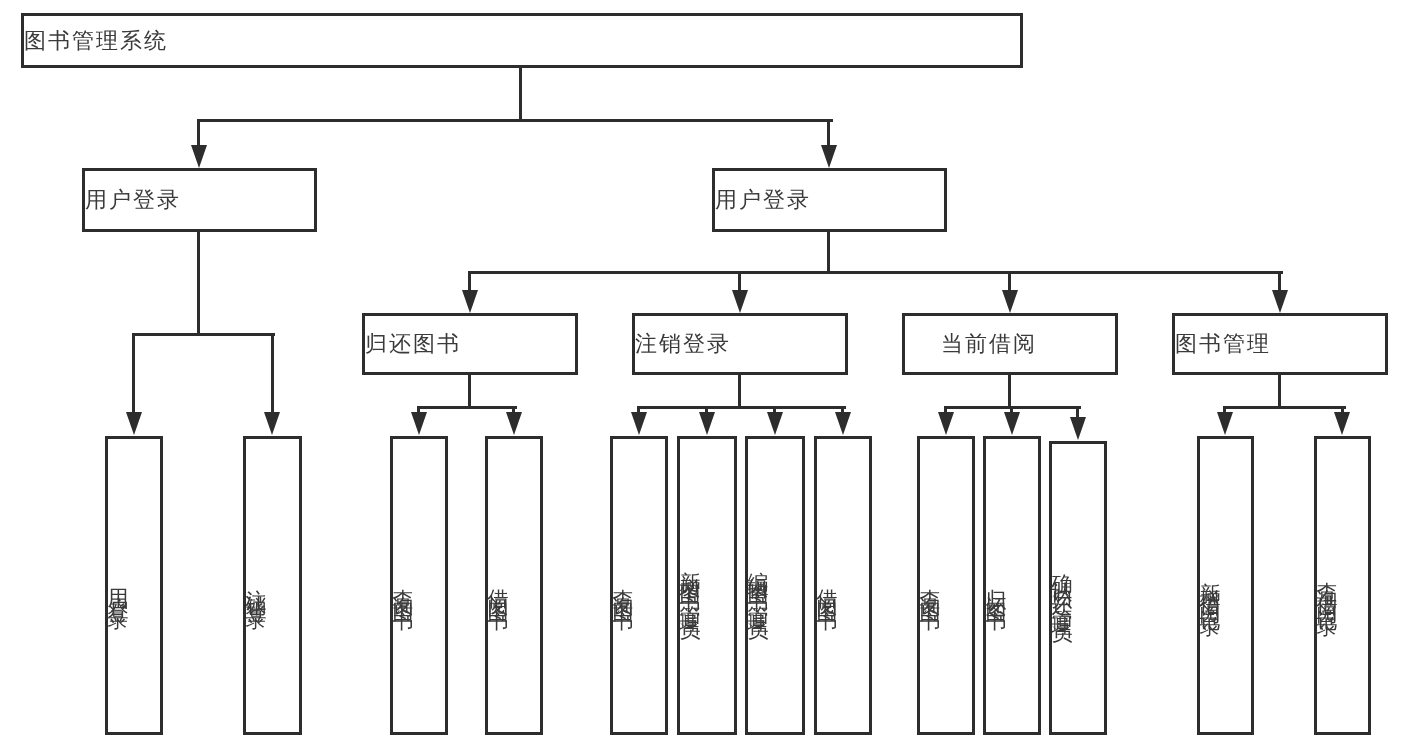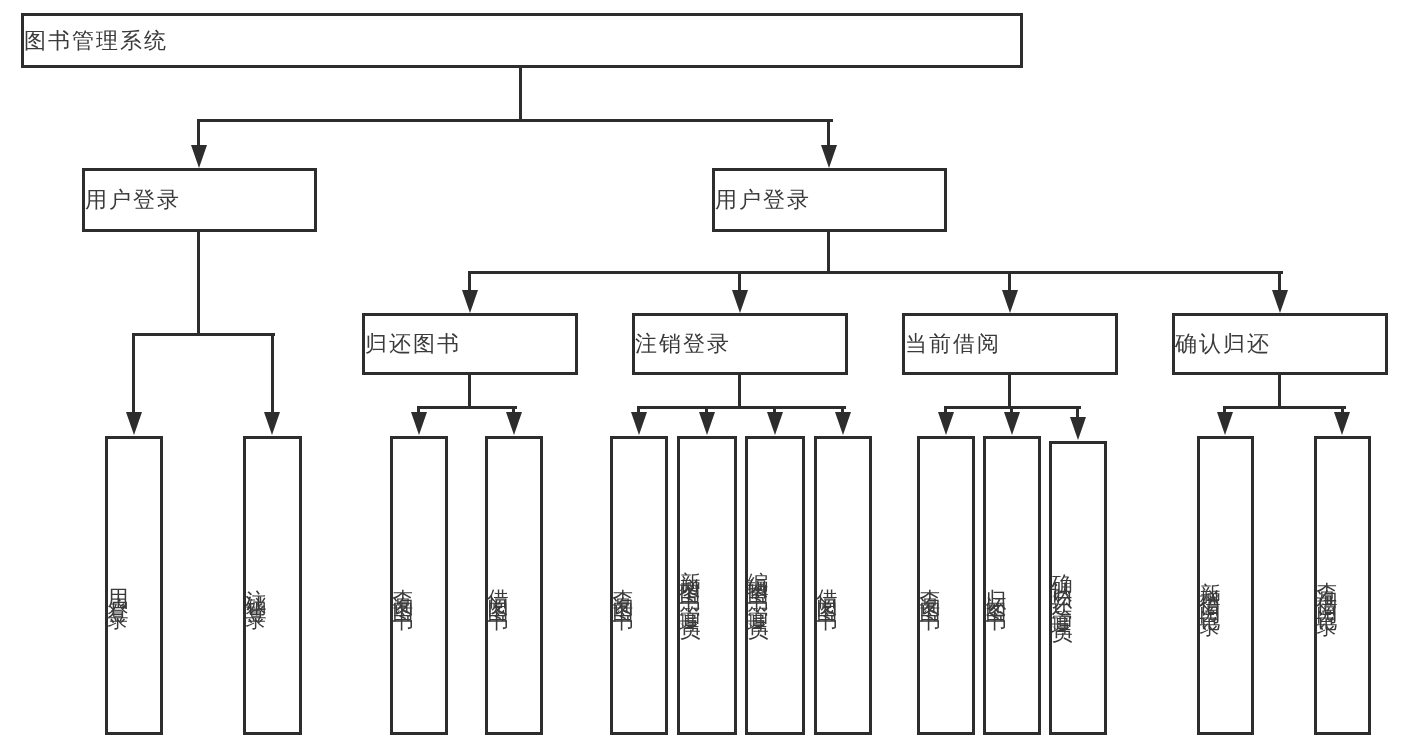--- a/index.html
+++ b/index.html
@@ -68,25 +68,25 @@
   <div class="box hnode" style="left:712px; top:168px; width:235px; height:64px;">
     <span>用户登录</span>
   </div>
 
   <div class="box hnode" style="left:362px; top:313px; width:216px; height:62px;">
     <span>归还图书</span>
   </div>
   <div class="box hnode" style="left:632px; top:313px; width:216px; height:62px;">
     <span>注销登录</span>
   </div>
-  <div class="box hnode" style="left:902px; top:313px; width:216px; height:62px;">
+  <div class="box hnode" style="left:902px; top:313px; width:216px; height:62px;padding-left:36px;">
     <span>当前借阅</span>
   </div>
   <div class="box hnode" style="left:1172px; top:313px; width:216px; height:62px;">
-    <span>确认归还</span>
+    <span>图书管理</span>
   </div>
 
   <div class="box leaf" style="left:105px; top:436px; width:58px; height:299px;">
     <span class="vtext">用户登录</span>
   </div>
   <div class="box leaf" style="left:243px; top:436px; width:59px; height:299px;">
     <span class="vtext">注销登录</span>
   </div>
 
   <div class="box leaf" style="left:390px; top:436px; width:58px; height:299px;">

